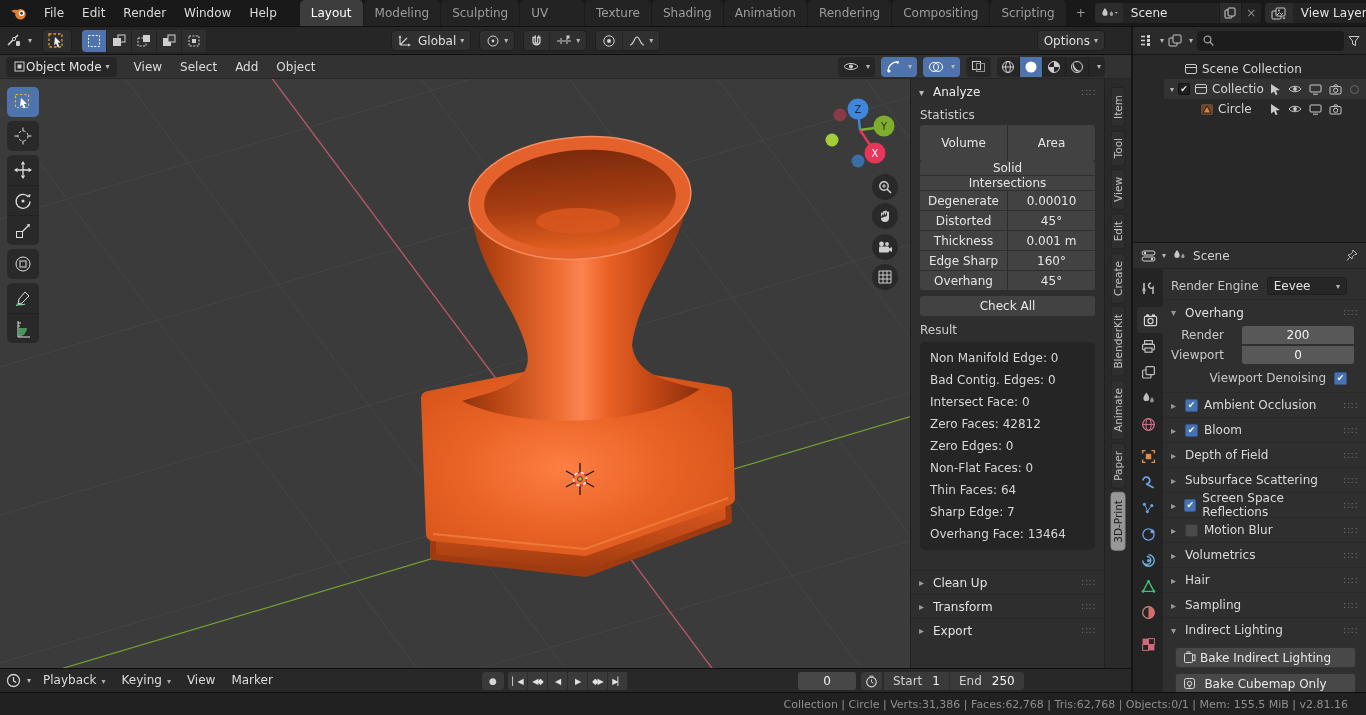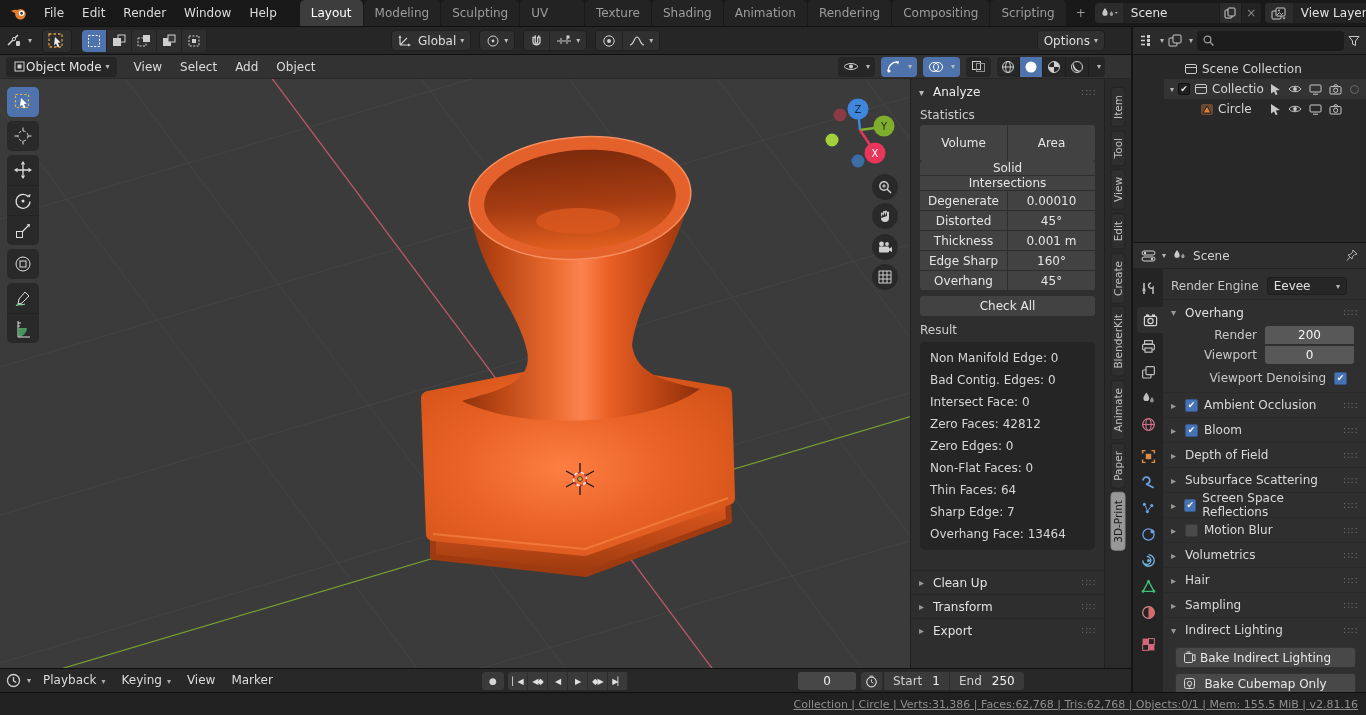--- a/index.html
+++ b/index.html
@@ -60,21 +60,21 @@
   .ptab.on{background:#2f2f2f;border-radius:4px 0 0 4px;margin-left:4px;width:26px;}
   .ptab.gap{margin-top:6px;}
   .props-content{position:absolute;left:30px;top:26px;right:0;bottom:0;padding-top:4px;}
   .prow{display:flex;align-items:center;height:26px;padding:0 19px 0 8px;}
   .plab{flex:1;text-align:right;color:#c8c8c8;padding-right:8px;white-space:nowrap;}
   .dropdown{width:112px;height:18px;background:#262626;border:1px solid #1e1e1e;border-radius:3px;display:flex;align-items:center;padding:0 6px;color:#e2e2e2;}
   .dropdown .dd-label{flex:1;}
   .phead{display:flex;align-items:center;height:26px;padding:0 8px;color:#e0e0e0;border-top:1px solid #282828;}
   .phead .arrow,.sect .arrow{width:14px;color:#999;font-size:10px;}
   .dots{margin-left:auto;color:#6c6c6c;font-size:10px;letter-spacing:1px;}
-  .valfield{width:89px;height:18px;background:#585858;color:#f4f4f4;border-radius:3px;display:flex;align-items:center;justify-content:center;}
+  .valfield{width:112px;height:18px;background:#585858;color:#f4f4f4;border-radius:3px;display:flex;align-items:center;justify-content:center;margin-left:10px;}
   .valrow{display:flex;align-items:center;height:19px;padding:0 12px 0 8px;}
   .valrow.first .valfield{border-radius:3px 3px 0 0;}
   .valrow.second{margin-top:1px;}
   .valrow.second .valfield{border-radius:0 0 3px 3px;}
   .cbx{width:13px;height:13px;border-radius:2px;background:#545454;border:1px solid #3c3c3c;color:#fff;font-size:9px;display:flex;align-items:center;justify-content:center;}
   .cbx.on{background:#4772b3;border-color:#35578c;}
   .sect{display:flex;align-items:center;height:25px;padding:0 8px;border-top:1px solid #2a2a2a;color:#dadada;}
   .sect .cb{display:none;width:13px;height:13px;border-radius:2px;background:#4a4a4a;border:1px solid #3a3a3a;margin-right:6px;align-items:center;justify-content:center;font-size:9px;color:#fff;}
   .sect[data-checkbox="true"] .cb{display:inline-flex;}
   .sect[data-checked="true"] .cb{background:#4772b3;border-color:#35578c;}
@@ -145,21 +145,21 @@
   .tbtn{width:20px;height:18px;background:#3a3a3a;border-right:1px solid #2d2d2d;display:flex;align-items:center;justify-content:center;color:#e2e2e2;font-size:8px;letter-spacing:-1px;}
   .framefield{position:absolute;left:798px;top:3px;width:58px;height:18px;background:#474747;border-radius:3px;display:flex;align-items:center;justify-content:center;color:#f2f2f2;}
   .clockbtn{position:absolute;left:861px;top:3px;width:22px;height:18px;background:#3a3a3a;border-radius:3px 0 0 3px;display:flex;align-items:center;justify-content:center;border-right:1px solid #2d2d2d;}
   .startend{position:absolute;left:884px;top:3px;display:flex;}
   .sefield{height:18px;background:#3a3a3a;display:flex;align-items:center;padding:0 9px;gap:10px;color:#cfcfcf;border-right:1px solid #2d2d2d;}
   .sefield .v{color:#f2f2f2;}
   .sefield.last{border-radius:0 3px 3px 0;border-right:0;}
 
   
   .statusbar{position:absolute;left:0;top:692px;width:1366px;height:23px;background:#212121;border-top:1px solid #0e0e0e;display:flex;align-items:center;color:#909090;font-size:11px;}
-  .stats{position:absolute;right:8px;top:0;line-height:23px;white-space:nowrap;color:#8f8f8f;text-decoration:underline;}
+  .stats{position:absolute;right:18px;top:0;line-height:23px;white-space:nowrap;color:#8f8f8f;}
 </style>
 </head>
 <body>
 
 <div id="app">
 
   <div class="topbar">
     <span class="i logo">
       <svg width="17" height="15" viewBox="0 0 17 15">
           <path d="M1,5 Q5,2.6 9,4.4 L5.5,7.6 Z" fill="#e87d2c"></path>

